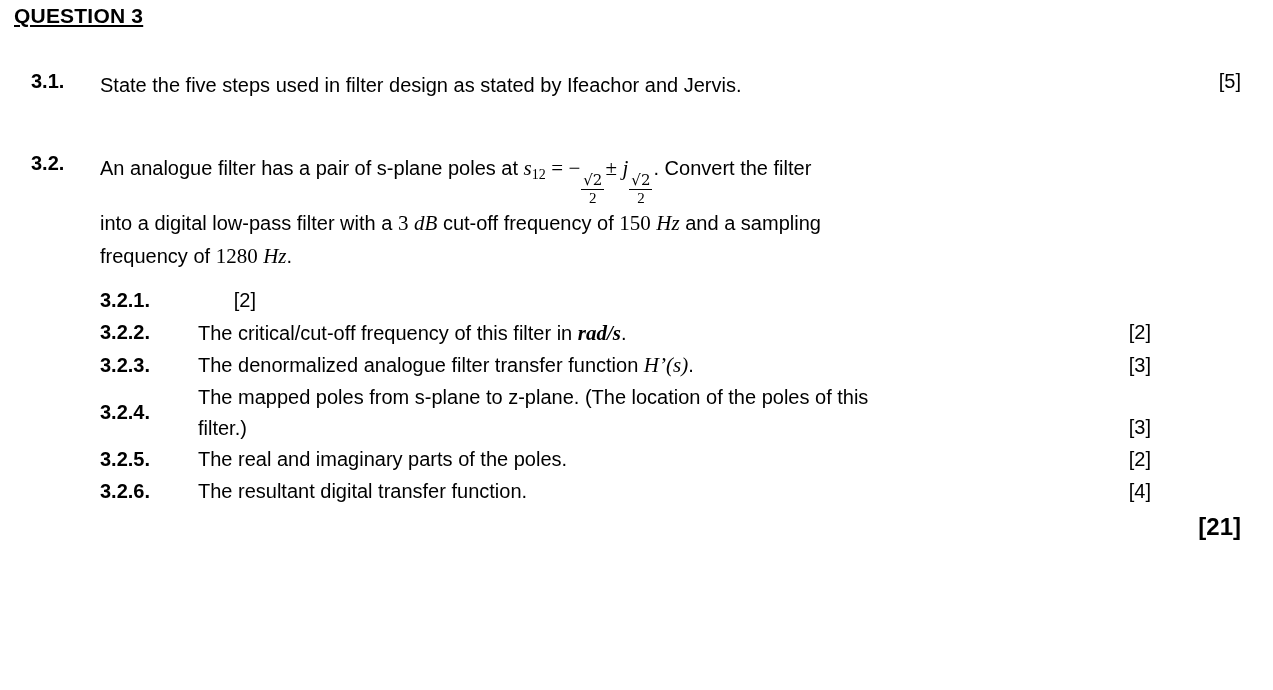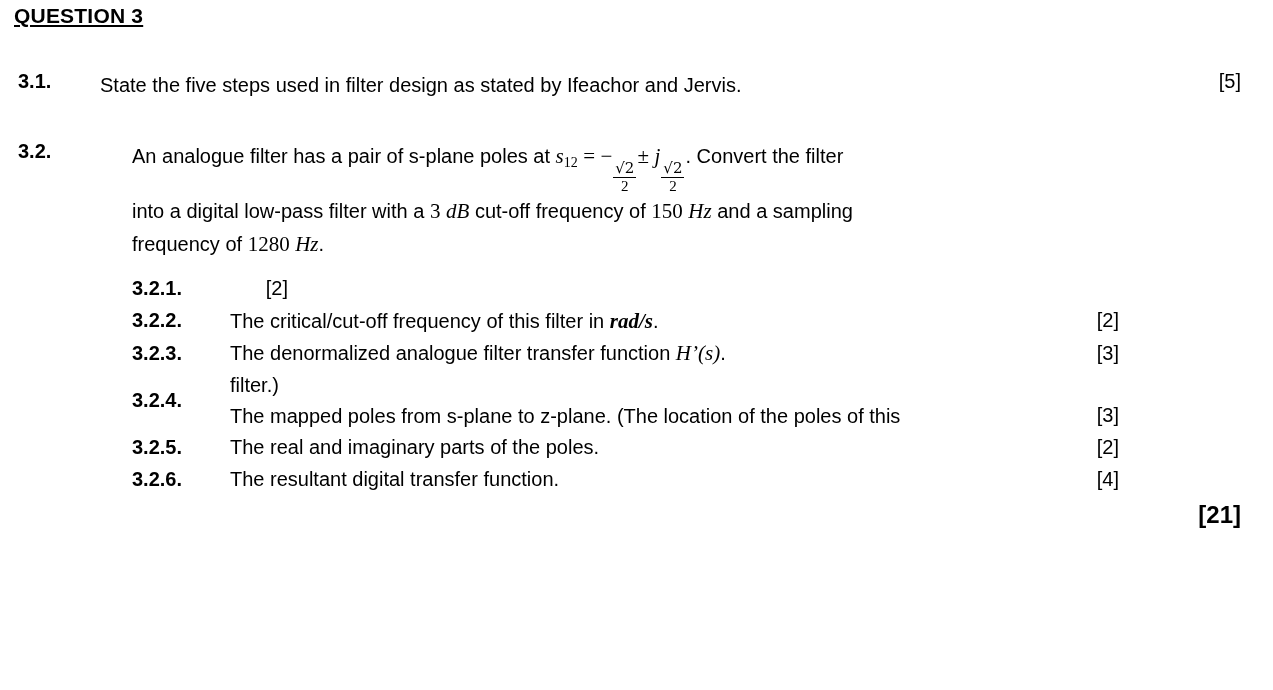--- a/index.html
+++ b/index.html
@@ -30,38 +30,38 @@
   }
   .row {
     display: flex;
     align-items: flex-start;
   }
   .num {
     font-weight: bold;
     font-size: 20px;
     width: 100px;
     flex: 0 0 100px;
-    padding-left: 18px;
+    padding-left: 31px;
     box-sizing: border-box;
   }
   .body {
     flex: 1 1 auto;
     font-size: 20px;
     line-height: 1.58;
   }
   .marks {
     font-size: 20px;
     width: 90px;
     flex: 0 0 90px;
     text-align: right;
     padding-right: 32px;
     box-sizing: border-box;
   }
   .item-3-1 { margin-top: 42px; }
-  .item-3-2 { margin-top: 38px; gap: 32px; }
+  .item-3-2 { margin-top: 50px; }
 
   .math {
     font-family: "Liberation Serif", serif;
     font-style: italic;
     font-size: 21px;
   }
   .math-up {
     font-family: "Liberation Serif", serif;
     font-style: normal;
     font-size: 21px;
@@ -201,22 +201,22 @@
           <span class="stext">
             <span>The denormalized analogue filter transfer function</span>
             <span class="math">H’(s)</span><span>.</span>
           </span>
           <span class="smarks">[3]</span>
         </div>
 
         <div class="sub-row">
           <span class="snum">3.2.4.</span>
           <span class="stext">
+            <span class="cont-line">The mapped poles from s-plane to z-plane. (The location of the poles of this</span>
             <span class="cont-line">filter.)</span>
-            <span class="cont-line">The mapped poles from s-plane to z-plane. (The location of the poles of this</span>
           </span>
           <span class="smarks" style="align-self:flex-end;">[3]</span>
         </div>
 
         <div class="sub-row">
           <span class="snum">3.2.5.</span>
           <span class="stext">The real and imaginary parts of the poles.</span>
           <span class="smarks">[2]</span>
         </div>
 

